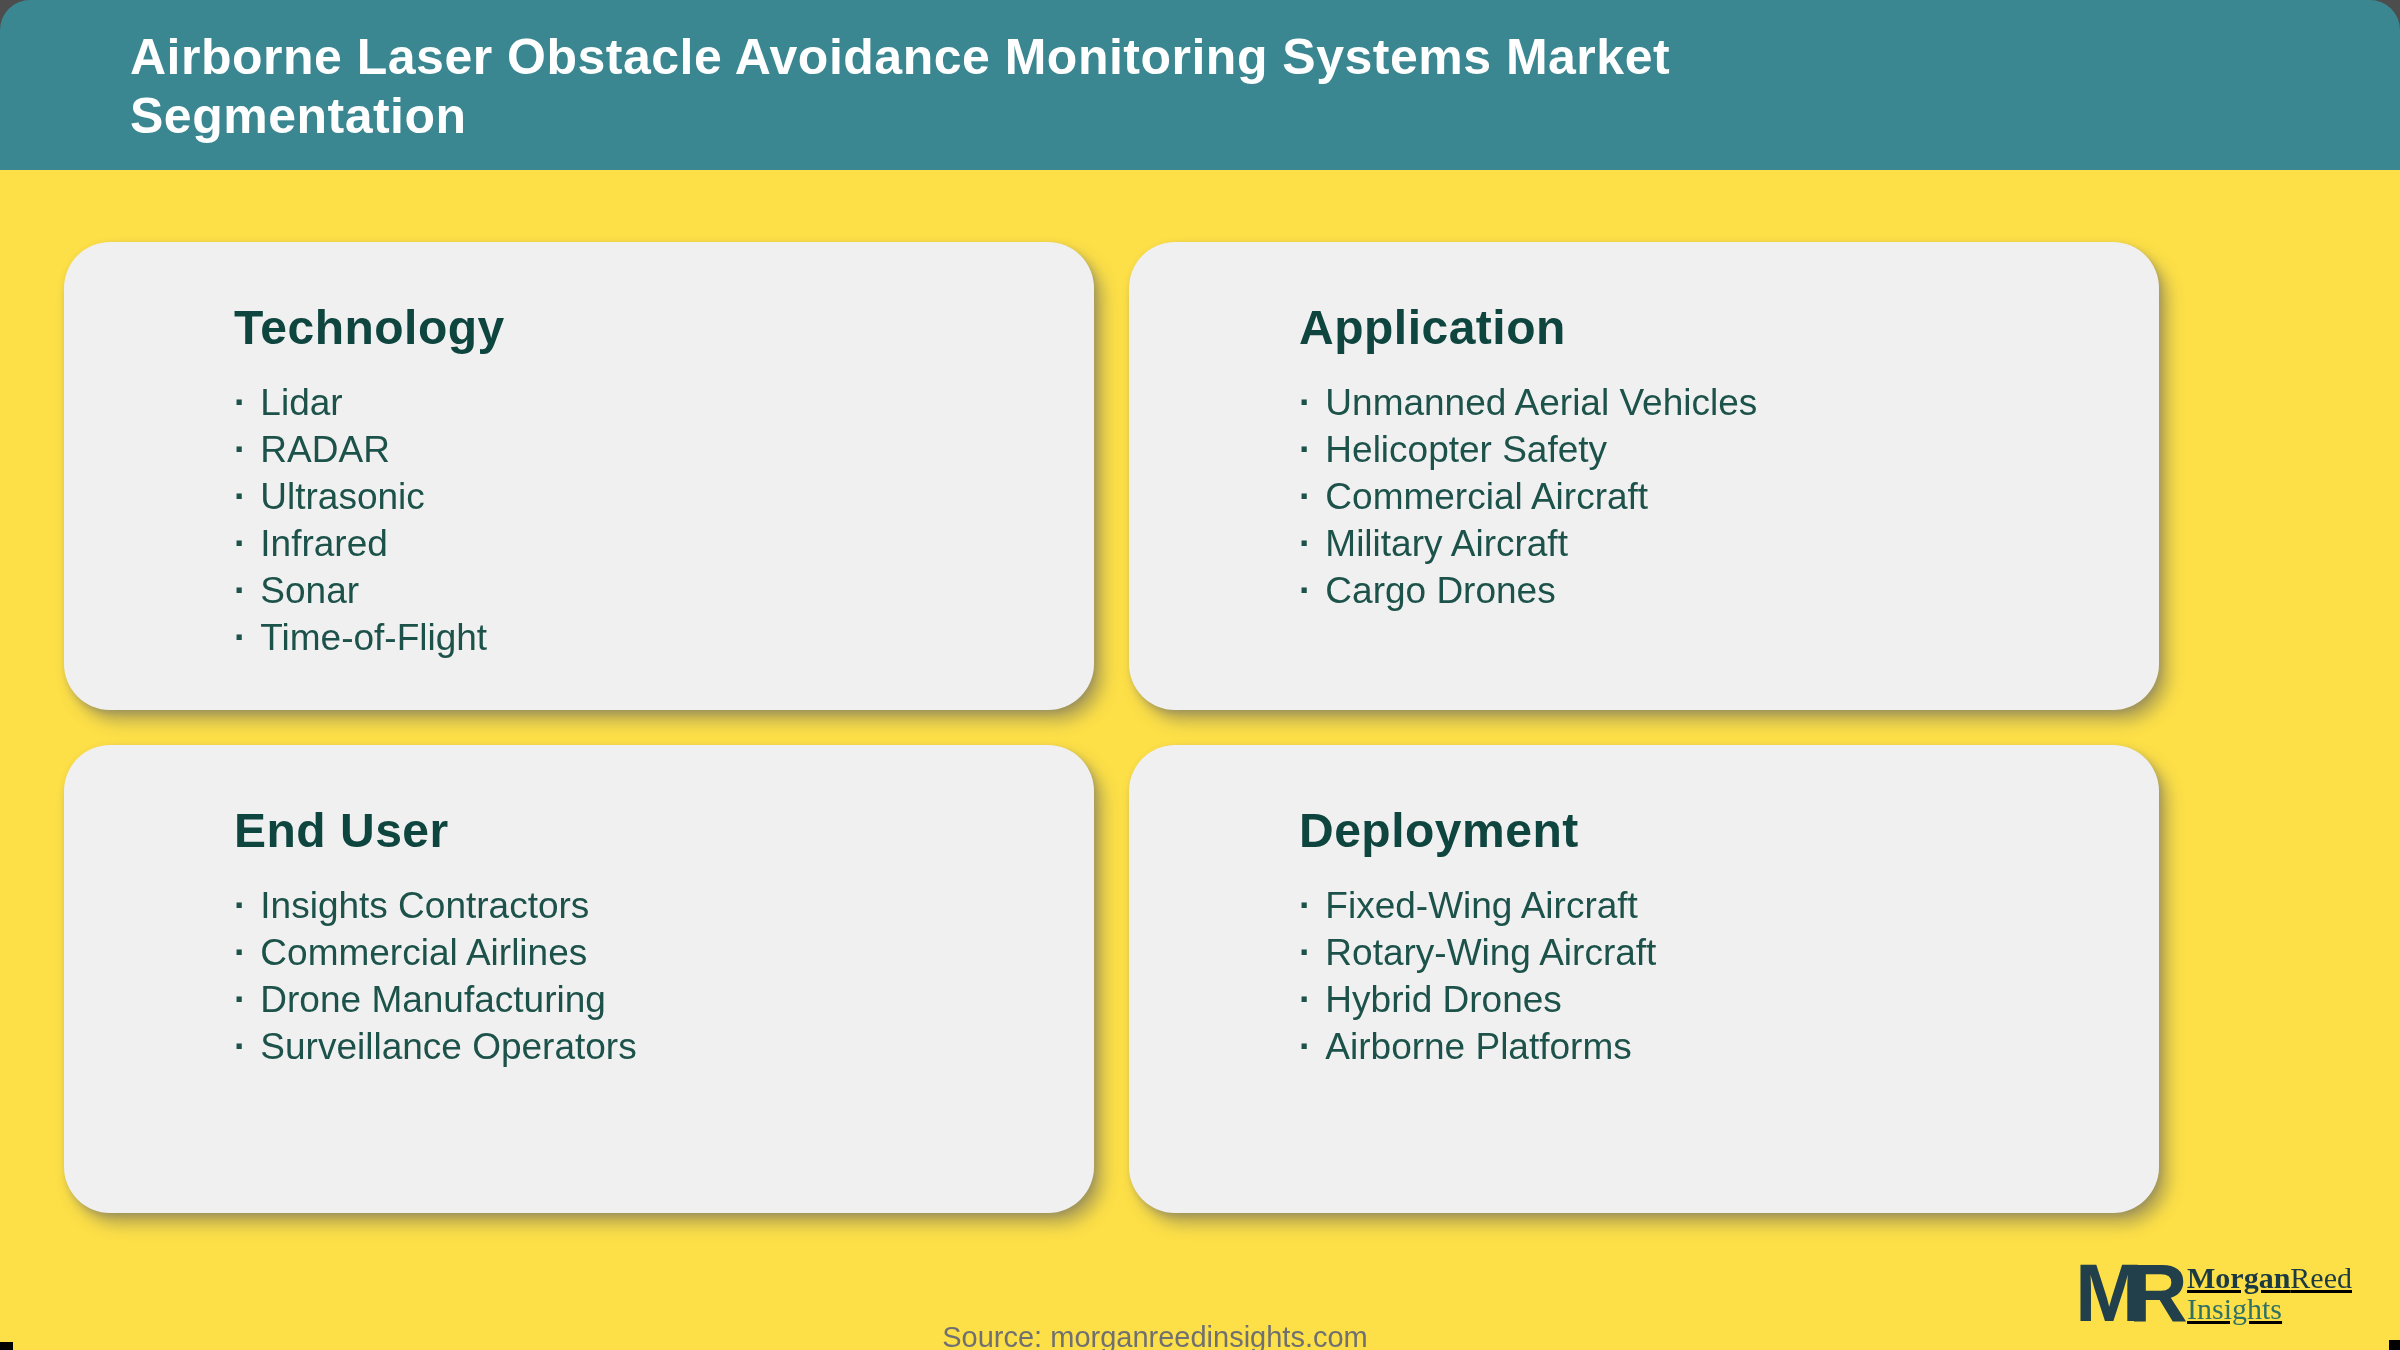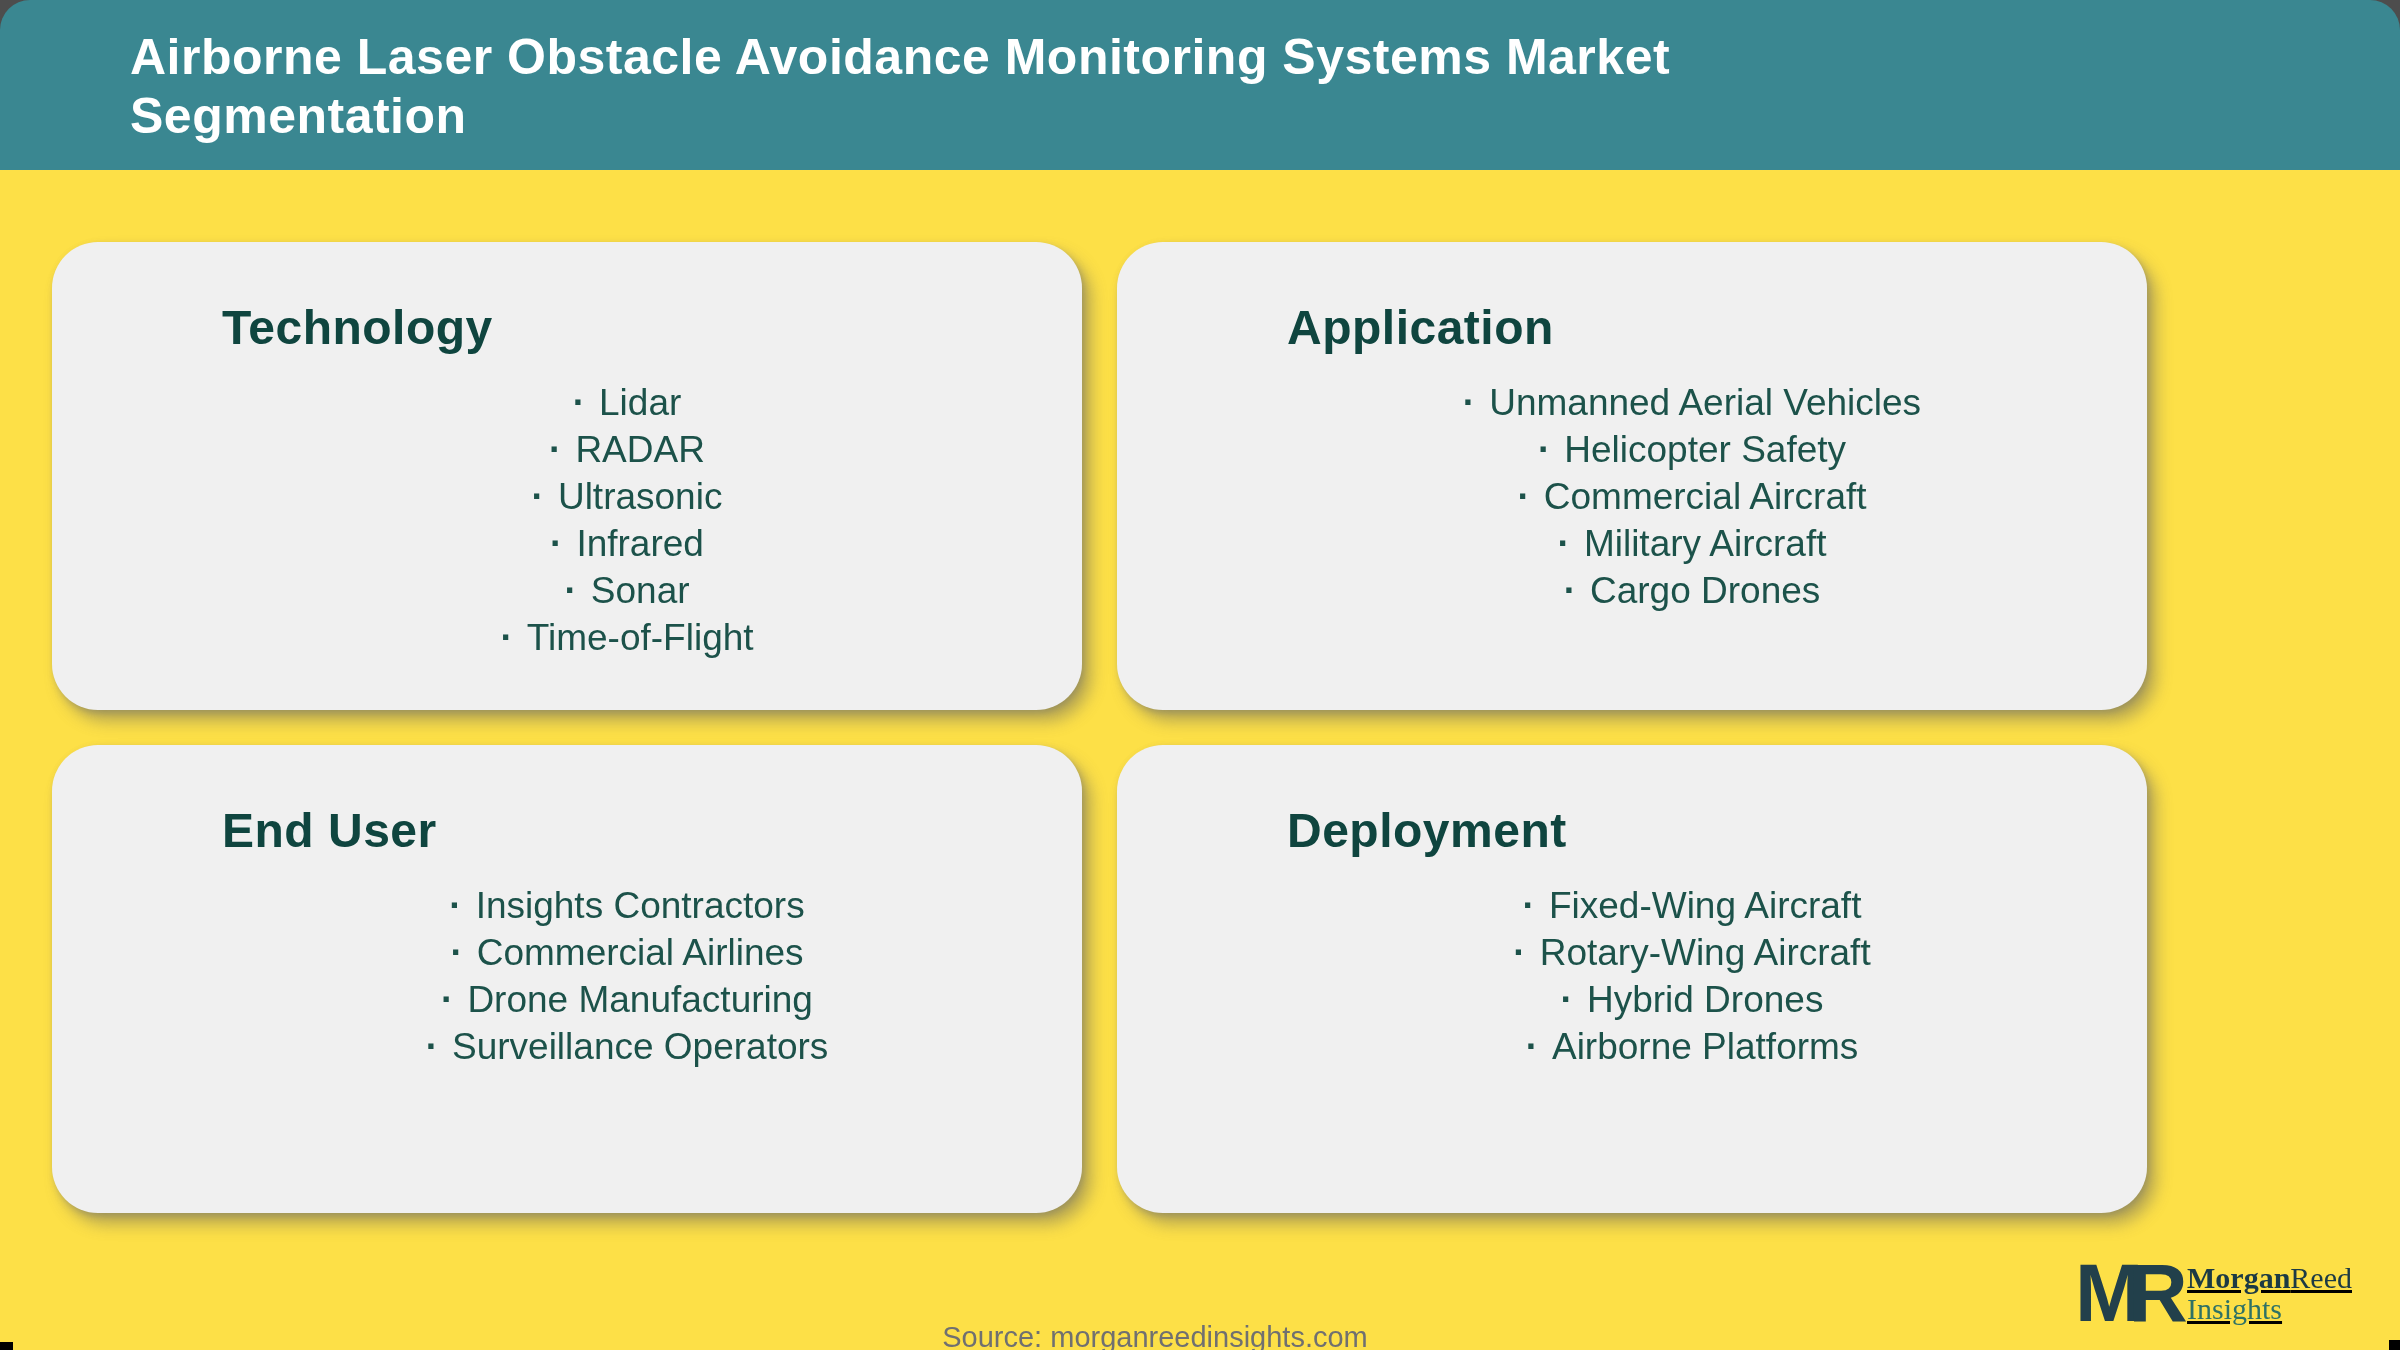--- a/index.html
+++ b/index.html
@@ -35,21 +35,21 @@
     font-size: 50px;
     line-height: 1.18;
     font-weight: bold;
     letter-spacing: 0.5px;
   }
 
   
   .cards {
     position: absolute;
     top: 242px;
-    left: 52px;
+    left: 64px;
     width: 2280px;
     display: grid;
     grid-template-columns: 1030px 1030px;
     column-gap: 118px;
     row-gap: 40px;
     gap: 35px;
   }
   .card {
     box-sizing: border-box;
     height: 468px;
@@ -61,21 +61,20 @@
   .card h2 {
     margin: 0 0 24px 0;
     font-size: 48px;
     font-weight: bold;
     color: #0f453f;
     letter-spacing: 0.5px;
   }
   .card ul {
     margin: 0; padding: 0;
     list-style: none;
-    text-align: center;
   }
   .card li {
     font-size: 37px;
     line-height: 47px;
     color: #1c524a;
     white-space: nowrap;
   }
   .card li .bullet {
     display: inline-block;
     margin-right: 14px;

